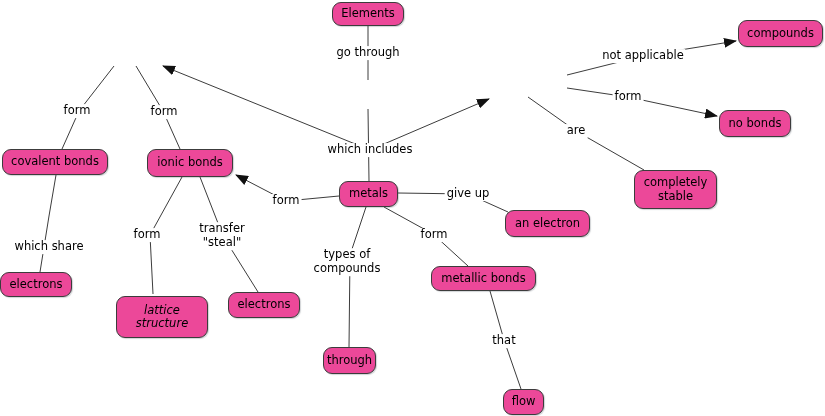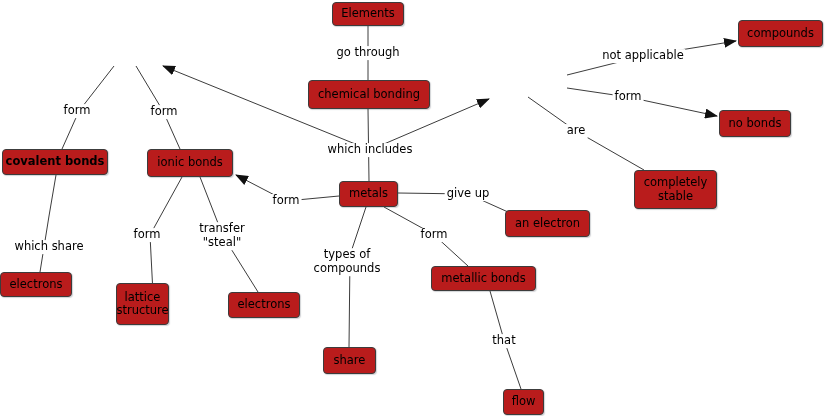--- a/index.html
+++ b/index.html
@@ -18,23 +18,23 @@
     display: block;
   }
   .node {
     position: absolute;
     box-sizing: border-box;
     display: flex;
     align-items: center;
     justify-content: center;
     text-align: center;
     white-space: pre-line;
-    background: #b91c1c;
+    background: #ec4899;
     border: 1px solid #3c3c3c;
-    border-radius: 4px;
+    border-radius: 9px;
     font-size: 11.5px;
     line-height: 1.15;
     color: #000000;
     box-shadow: 1px 1px 1px rgba(70, 80, 90, 0.25);
     cursor: default;
   }
   .link-label {
     position: absolute;
     transform: translate(-50%, -50%);
     background: #ffffff;
@@ -72,35 +72,34 @@
         <polyline points="366,207 350,255 349,347" fill="none" stroke="#3c3c3c" stroke-width="1"></polyline>
         <polyline points="384,207 433,234 468,266" fill="none" stroke="#3c3c3c" stroke-width="1"></polyline>
         <polyline points="567,75 643,56 736,41" fill="none" stroke="#3c3c3c" stroke-width="1" marker-end="url(#arrowhead)"></polyline>
         <polyline points="567,88 628,97 717,116" fill="none" stroke="#3c3c3c" stroke-width="1" marker-end="url(#arrowhead)"></polyline>
         <polyline points="528,97 576,131 644,170" fill="none" stroke="#3c3c3c" stroke-width="1"></polyline>
         <polyline points="490,291 504,340 521,389" fill="none" stroke="#3c3c3c" stroke-width="1"></polyline>
       </g>
   </svg>
 
 <div class="node" style="left: 332px; top: 2px; width: 72px; height: 24px;">Elements</div>
-    <div class="node" style="left: 308px; top: 80px; width: 122px; height: 29px;">chemical bonding</div>
     <div class="node" style="left: 738px; top: 20px; width: 85px; height: 27px;">compounds</div>
     <div class="node" style="left: 719px; top: 110px; width: 72px; height: 27px;">no bonds</div>
-    <div class="node" style="left: 2px; top: 149px; width: 106px; height: 26px; font-weight: bold;">covalent bonds</div>
+    <div class="node" style="left: 2px; top: 149px; width: 106px; height: 26px;">covalent bonds</div>
     <div class="node" style="left: 147px; top: 149px; width: 86px; height: 28px;">ionic bonds</div>
     <div class="node" style="left: 339px; top: 181px; width: 59px; height: 26px;">metals</div>
     <div class="node" style="left: 505px; top: 210px; width: 85px; height: 27px;">an electron</div>
     <div class="node" style="left: 634px; top: 170px; width: 83px; height: 39px;">completely
 stable</div>
     <div class="node" style="left: 0px; top: 272px; width: 72px; height: 25px;">electrons</div>
-    <div class="node" style="left: 116px; top: 283px; width: 53px; height: 42px;">lattice
+    <div class="node" style="left: 116px; top: 296px; width: 92px; height: 42px; font-style: italic;">lattice
 structure</div>
     <div class="node" style="left: 228px; top: 292px; width: 72px; height: 26px;">electrons</div>
     <div class="node" style="left: 431px; top: 266px; width: 105px; height: 25px; text-align: center;">metallic bonds</div>
-    <div class="node" style="left: 323px; top: 347px; width: 53px; height: 27px;">share</div>
+    <div class="node" style="left: 323px; top: 347px; width: 53px; height: 27px;">through</div>
     <div class="node" style="left: 503px; top: 389px; width: 41px; height: 26px;">flow</div>
     <div class="link-label" style="left: 368px; top: 53px;">go through</div>
     <div class="link-label" style="left: 370px; top: 150px;">which includes</div>
     <div class="link-label" style="left: 77px; top: 111px;">form</div>
     <div class="link-label" style="left: 164px; top: 112px;">form</div>
     <div class="link-label" style="left: 49px; top: 216px; margin-top: 31px;">which share</div>
     <div class="link-label" style="left: 147px; top: 235px;">form</div>
     <div class="link-label" style="left: 222px; top: 236px;">transfer
 "steal"</div>
     <div class="link-label" style="left: 286px; top: 201px;">form</div>

